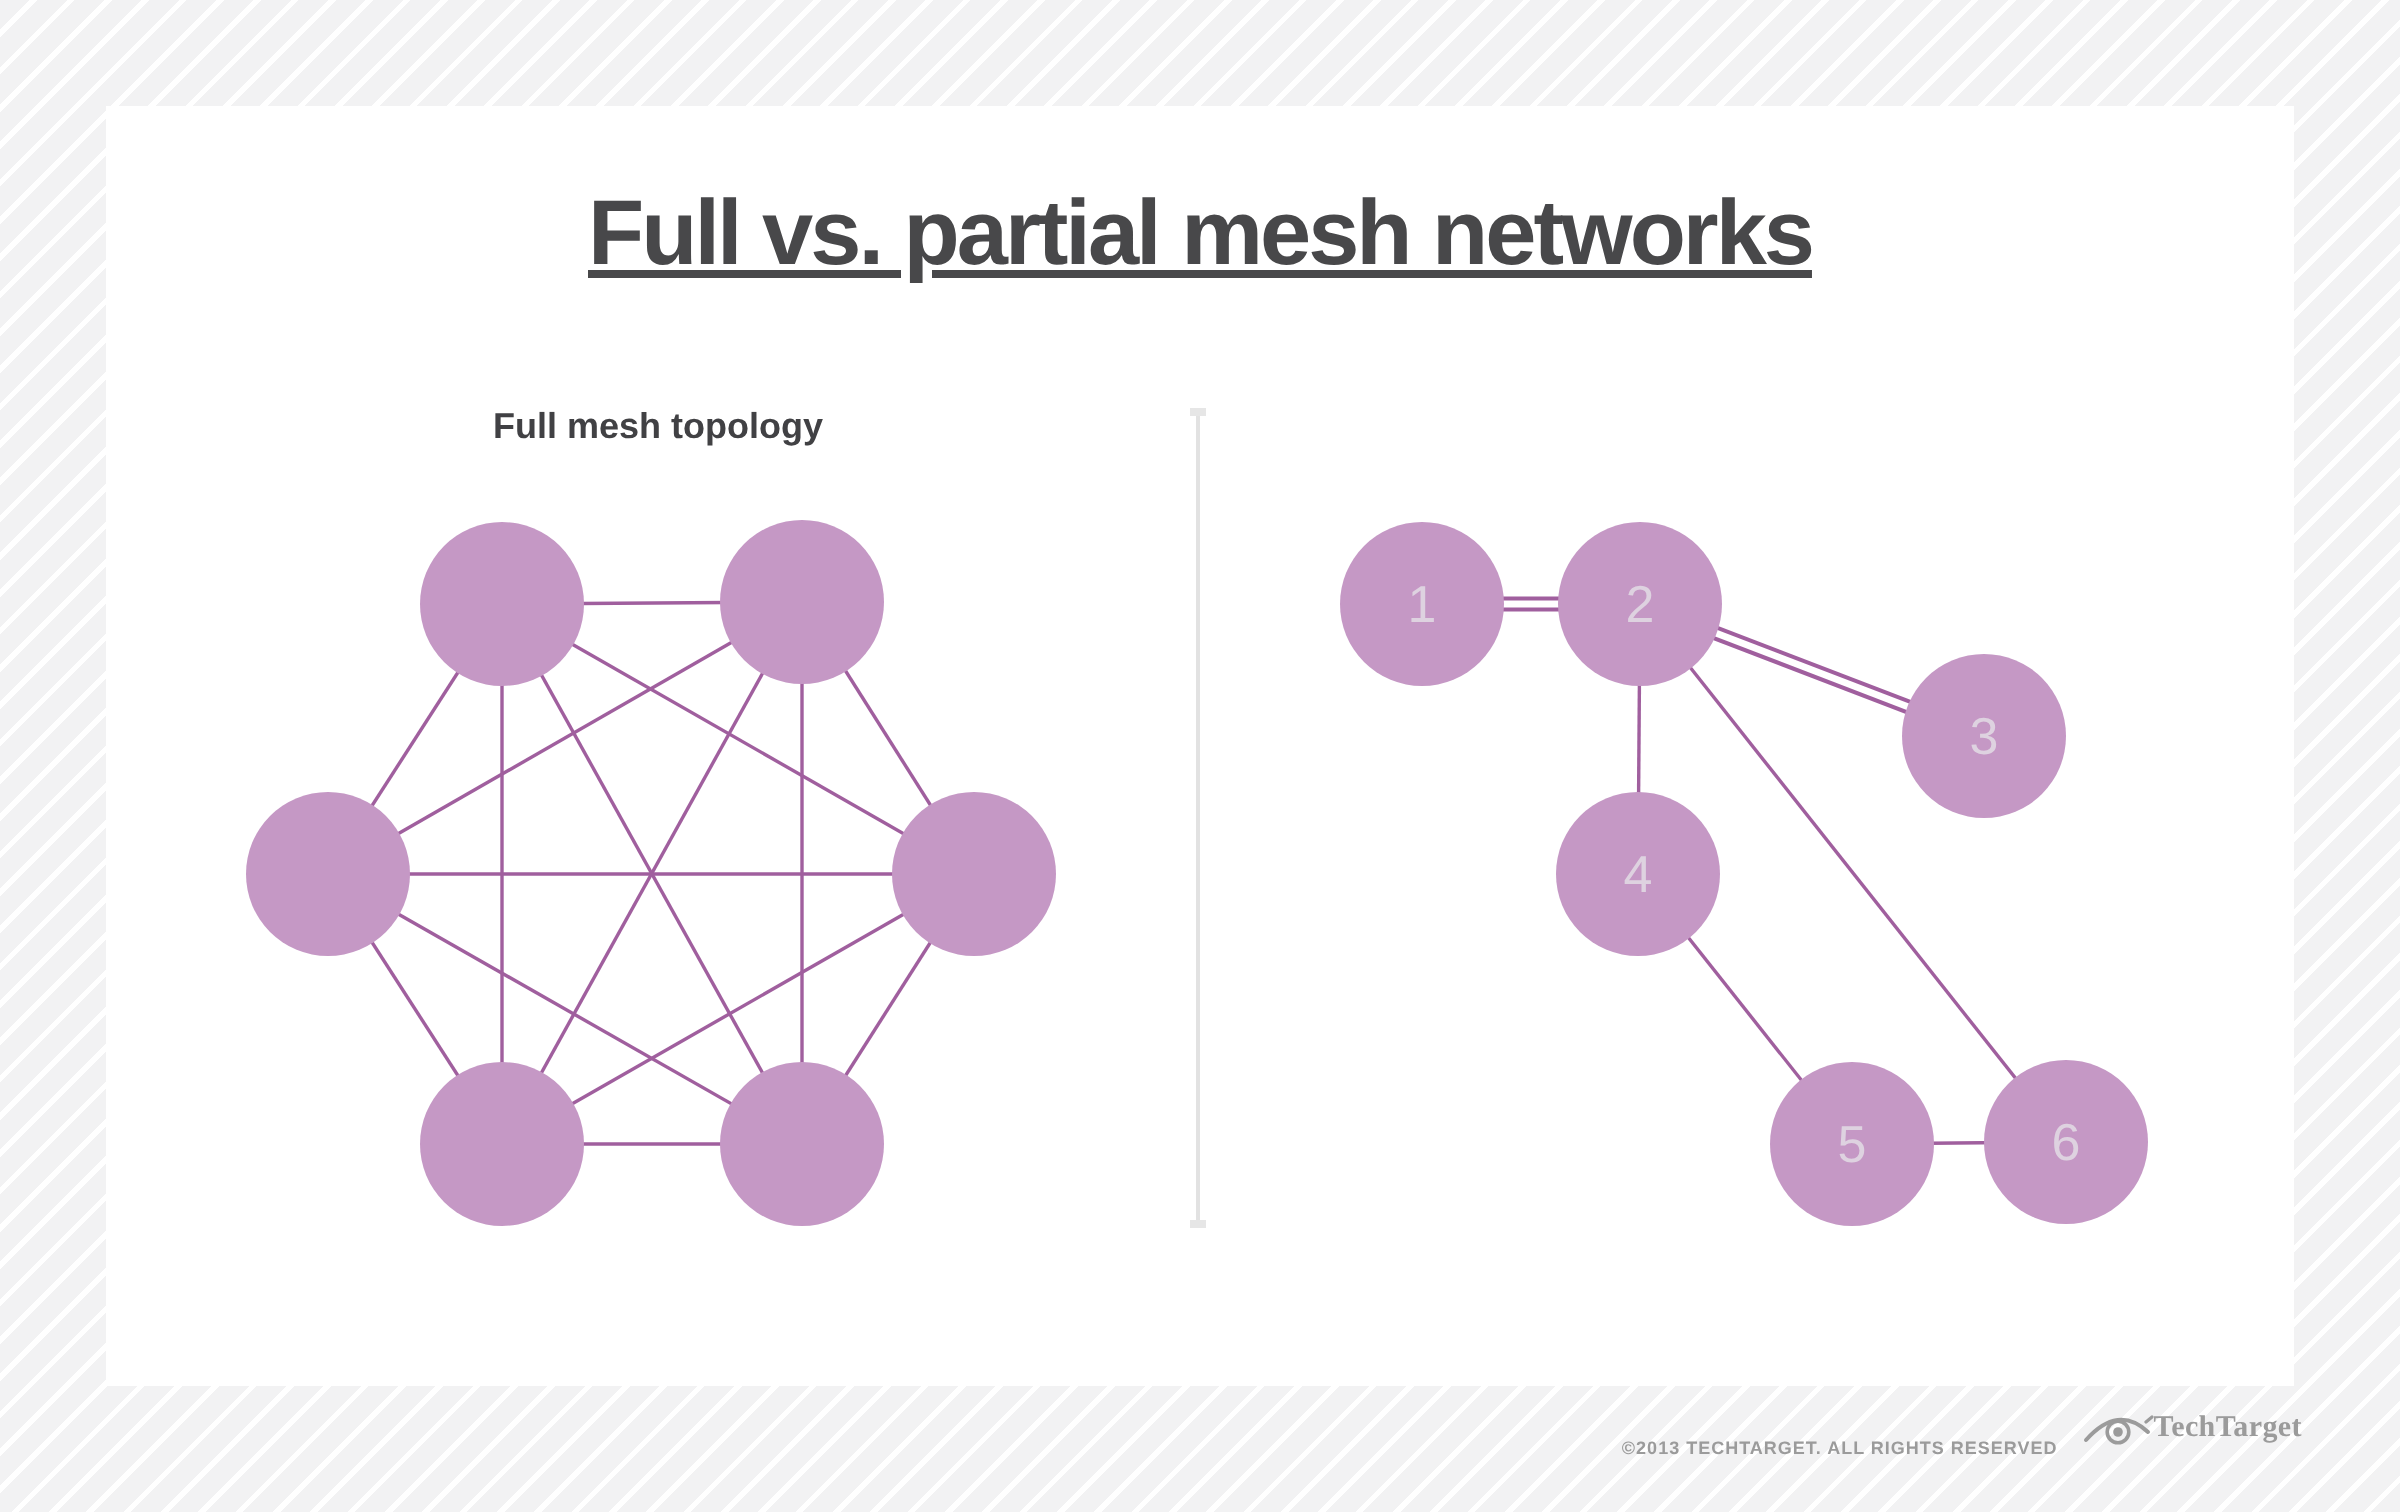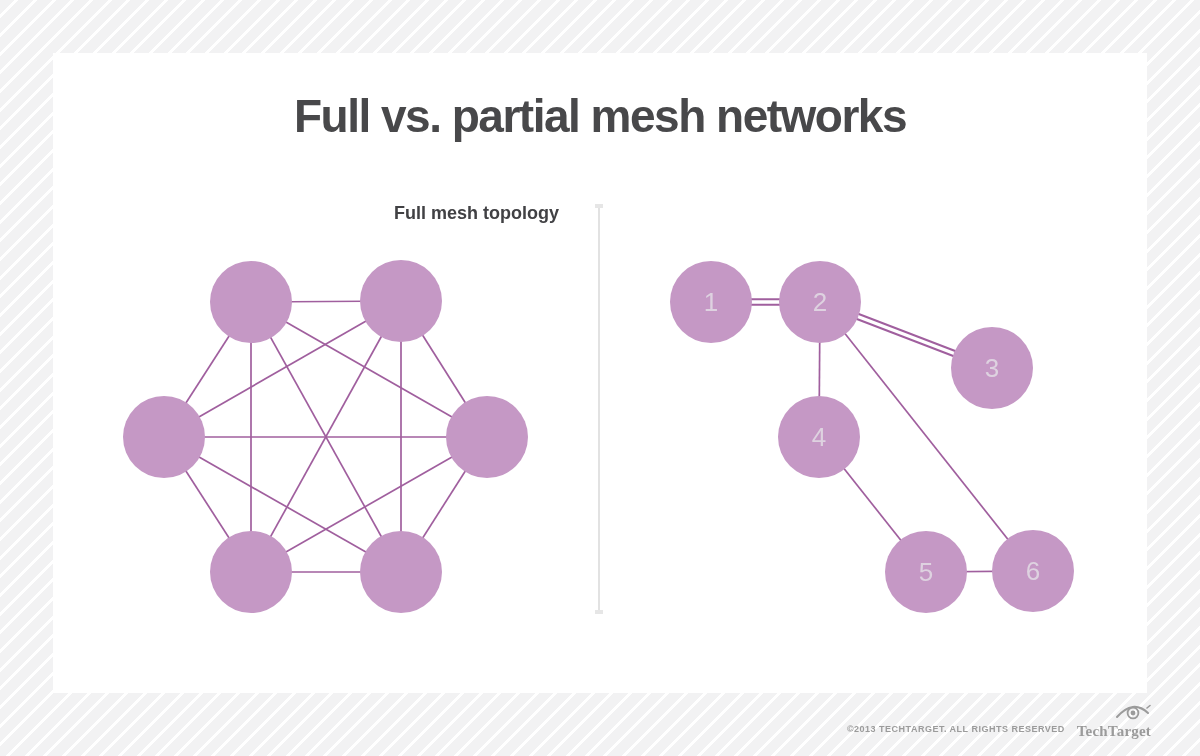--- a/index.html
+++ b/index.html
@@ -19,31 +19,32 @@
   }
   .page-title {
     position: absolute;
     top: 36px; left: 0;
     width: 100%;
     text-align: center;
     font-size: 46px;
     font-weight: 700;
     letter-spacing: -1.5px;
     color: #48484a;
+    text-decoration: underline;
   }
   .subtitle {
     position: absolute;
     top: 150px;
     width: 460px;
     text-align: center;
     font-size: 18px;
     font-weight: 700;
     color: #414144;
   }
-  .subtitle.left  { left: 46px; text-align: right; }
+  .subtitle.left  { left: 46px; }
   .subtitle.right { left: 589px; }
   .divider {
     position: absolute;
     left: 545px; top: 153px;
     width: 2px; height: 406px;
     background: #e2e2e2;
   }
   .divider::before, .divider::after {
     content: "";
     position: absolute;
@@ -74,22 +75,21 @@
   }
   .copyright {
     font-size: 9px;
     font-weight: 700;
     letter-spacing: 0.5px;
     color: #9b9b9b;
     padding-top: 16px;
   }
   .logo {
     display: flex;
-    flex-direction: column;
-    align-items: flex-end;
+    align-items: flex-start;
     line-height: 1;
   }
   .brand {
     font-family: "Liberation Serif", serif;
     font-size: 15px;
     font-weight: 700;
     color: #9b9b9b;
     letter-spacing: 0.2px;
     margin-top: 1px;
   }

